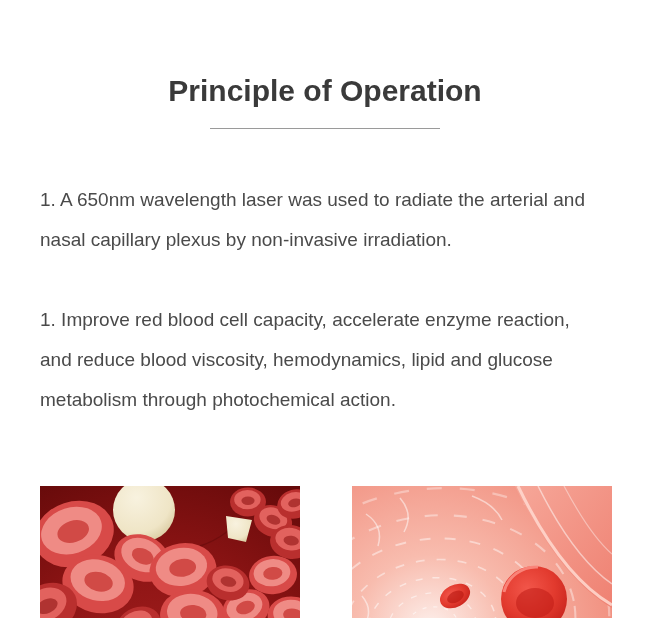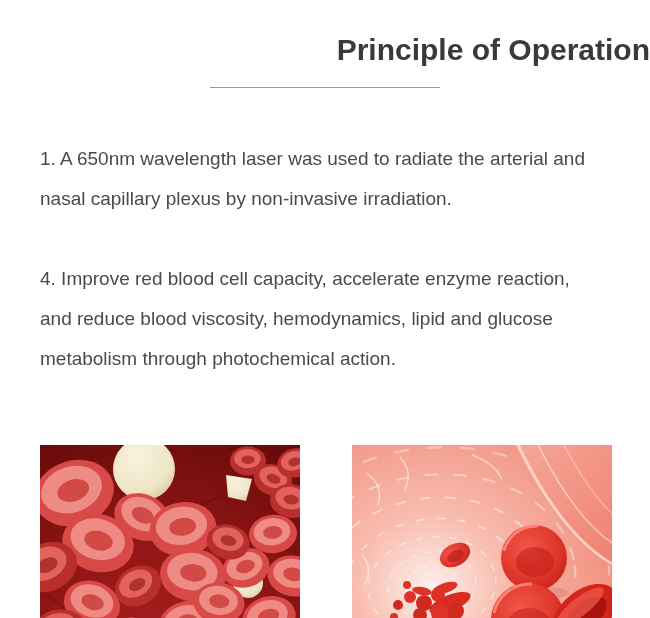--- a/index.html
+++ b/index.html
@@ -6,23 +6,23 @@
   body {
     width: 650px;
     height: 618px;
     background: #ffffff;
     font-family: "Liberation Sans", sans-serif;
     overflow: hidden;
   }
   .page { width: 650px; height: 618px; position: relative; }
 
   .title {
-    margin: 0;
-    padding-top: 32px;
-    text-align: right;
+    margin: 17px;
+    padding-top: 56px;
+    text-align: center;
     font-size: 30px;
     line-height: 36px;
     font-weight: bold;
     color: #3a3a3a;
   }
   .divider {
     width: 230px;
     height: 1px;
     background: #9a9a9a;
     margin: 19px auto 0 auto;
@@ -56,21 +56,21 @@
 
 <div class="page">
 
   <h1 class="title">Principle of Operation</h1>
 
   <div class="divider"></div>
 
   <div class="desc">
     <p>1. A 650nm wavelength laser was used to radiate the arterial and
 nasal capillary plexus by non-invasive irradiation.</p>
-    <p>4. Improve red blood cell capacity, accelerate enzyme reaction,
+    <p>1. Improve red blood cell capacity, accelerate enzyme reaction,
 and reduce blood viscosity, hemodynamics, lipid and glucose
 metabolism through photochemical action.</p>
   </div>
 
   <div class="figs">
 
     <figure>
       <div class="imgbox" aria-label="congested-red-blood-cells-3d-render">
         <svg width="260" height="260" viewBox="0 0 260 260">
           <defs>

